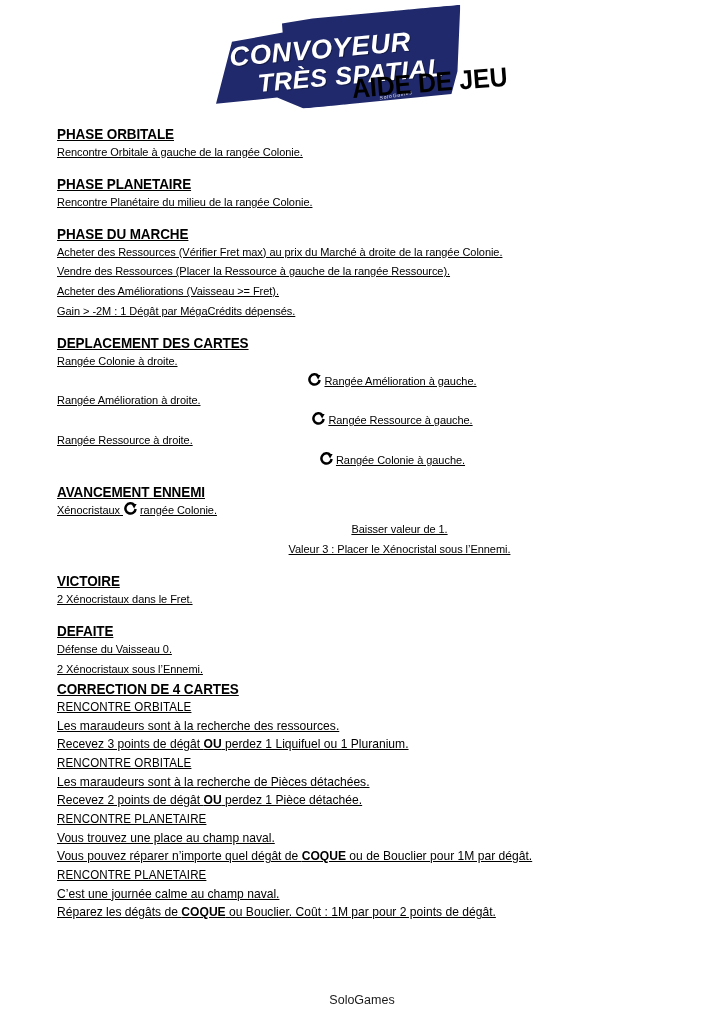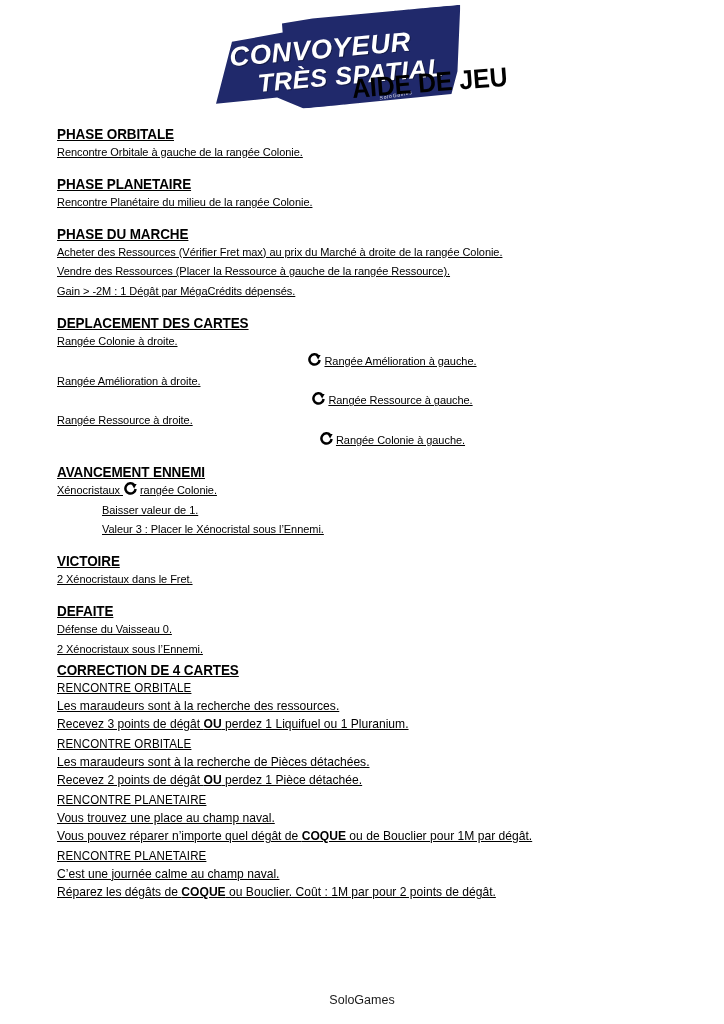--- a/index.html
+++ b/index.html
@@ -123,21 +123,21 @@
   .section { margin-bottom: 11px; text-decoration: underline; }
   .section:last-child { margin-bottom: 0; }
 
   .line {
     font-size: 11px;
     line-height: 19.8px;
     white-space: nowrap;
     letter-spacing: -0.05px;
   }
   .line.indent { padding-left: 30px; text-align: center; }
-  .line.indent2 { padding-left: 45px; }
+  .line.indent2 { padding-left: 45px; text-align: center; }
 
   
   .rot-icon {
     display: inline-block;
     width: 16px;
     height: 14px;
     vertical-align: -2px;
     margin: 0 1px 0 0;
   }
   .rot-icon svg { display: block; width: 16px; height: 14px; }
@@ -194,20 +194,21 @@
         <div class="line"><span>Rencontre Orbitale à gauche de la rangée Colonie.</span></div>
       </div>
       <div class="section">
         <h2 class="section-title">PHASE PLANETAIRE</h2>
         <div class="line"><span>Rencontre Planétaire du milieu de la rangée Colonie.</span></div>
       </div>
       <div class="section">
         <h2 class="section-title">PHASE DU MARCHE</h2>
         <div class="line"><span>Acheter des Ressources (Vérifier Fret max) au prix du Marché à droite de la rangée Colonie.</span></div>
         <div class="line"><span>Vendre des Ressources (Placer la Ressource à gauche de la rangée Ressource).</span></div>
+        <div class="line"><span>Acheter des Améliorations (Vaisseau &gt;= Fret).</span></div>
         <div class="line"><span>Gain &gt; -2M : 1 Dégât par MégaCrédits dépensés.</span></div>
       </div>
       <div class="section">
         <h2 class="section-title">DEPLACEMENT DES CARTES</h2>
         <div class="line"><span>Rangée Colonie à droite.</span></div>
         <div class="line indent"><span class="rot-icon"><svg viewBox="0 0 16 14" xmlns="http://www.w3.org/2000/svg">
               <path d="M11.3 3.0 A5.1 5.1 0 1 0 12.6 7.0" fill="none" stroke="#000" stroke-width="2.5" stroke-linecap="butt"></path>
               <path d="M8.6 2.0 L13.6 2.0 L11.1 6.6 Z" fill="#000"></path>
             </svg></span><span>Rangée Amélioration à gauche.</span></div>
         <div class="line"><span>Rangée Amélioration à droite.</span></div>

